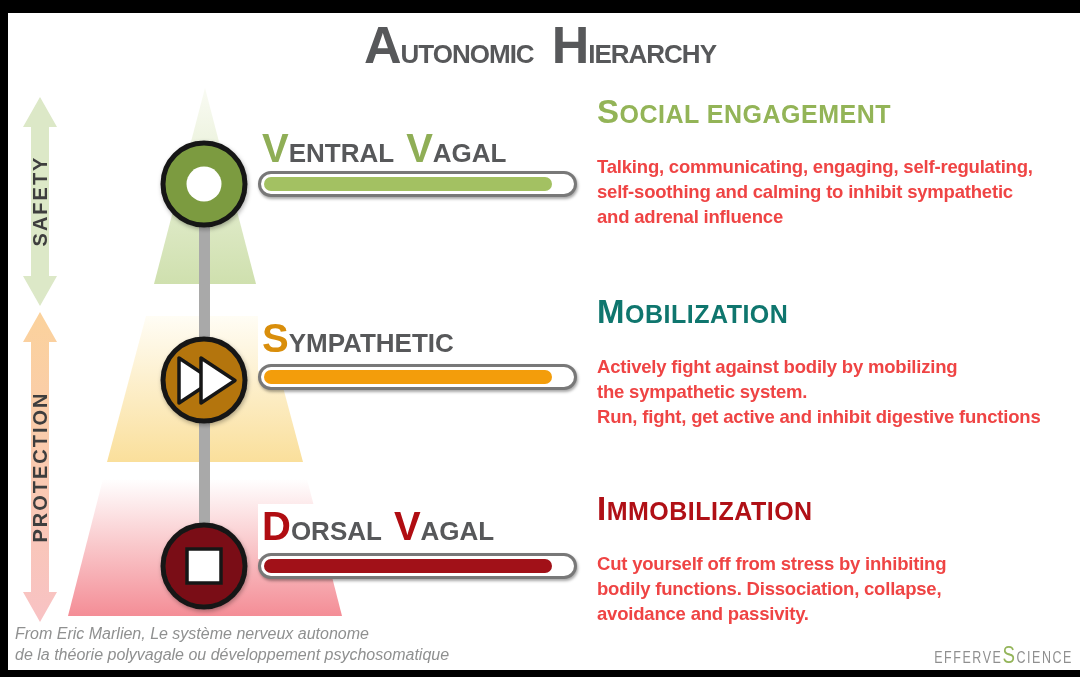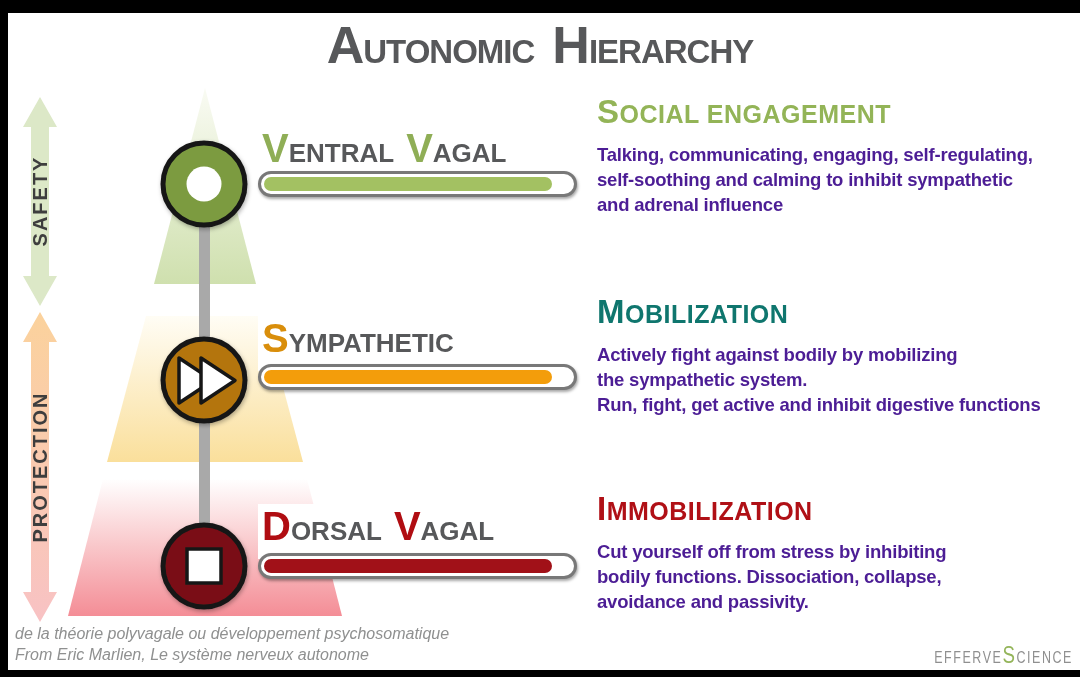--- a/index.html
+++ b/index.html
@@ -9,21 +9,21 @@
   }
   
   .bar-top{position:absolute;left:0;top:0;width:1080px;height:13px;background:#000;z-index:30;}
   .bar-left{position:absolute;left:0;top:0;width:8px;height:677px;background:#000;z-index:30;}
   .bar-bottom{position:absolute;left:0;top:670px;width:1080px;height:7px;background:#000;z-index:30;}
 
   
   .title{position:absolute;top:16px;left:0;width:100%;text-align:center;color:#57585a;
          font-weight:bold;letter-spacing:-1px;line-height:58px;white-space:nowrap;z-index:5;}
   .title .big{font-size:52px;}
-  .title .small{font-size:33px;}
+  .title .small{font-size:26px;}
   .title .w2{margin-left:18px;}
 
   
   .diagram{position:absolute;left:0;top:0;width:1080px;height:677px;z-index:1;}
   .diagram text{font-family:"Liberation Sans", sans-serif;font-weight:bold;fill:#3e3e3e;
                 font-size:20px;letter-spacing:2px;}
 
   
   .level-label{position:absolute;left:258px;background:#fff;padding:0 8px 2px 4px;
                white-space:nowrap;color:#57585a;font-weight:bold;line-height:44px;z-index:6;}
@@ -53,21 +53,21 @@
   .rb{position:absolute;left:597px;width:478px;z-index:5;}
   .rb-social{top:92px;}
   .rb-mobilization{top:292px;}
   .rb-immobilization{top:489px;}
   .rb-heading{font-weight:bold;line-height:40px;white-space:nowrap;letter-spacing:0.5px;}
   .rb-heading .init{font-size:33px;}
   .rb-heading .rest{font-size:25px;}
   .rb-social .rb-heading{color:#93b457;}
   .rb-mobilization .rb-heading{color:#0f766e;}
   .rb-immobilization .rb-heading{color:#b01016;}
-  .rb-body{margin-top:4px;color:#4c1d95;font-weight:bold;font-size:18.5px;line-height:25px;
+  .rb-body{margin-top:16px;color:#ef4444;font-weight:bold;font-size:18.5px;line-height:25px;
            letter-spacing:-0.2px;}
 
   
   .attribution{position:absolute;left:15px;top:623px;font-style:italic;color:#8f9090;
                font-size:16px;line-height:21px;z-index:6;white-space:nowrap;}
   .logo{position:absolute;right:7px;top:641px;color:#8f8f8f;white-space:nowrap;z-index:6;
         transform:scaleX(0.78);transform-origin:right center;letter-spacing:2px;}
   .logo .lg{font-size:16px;}
   .logo .lg-s{font-size:24px;color:#94b55a;}
 </style>
@@ -176,22 +176,22 @@
   <section class="rb rb-immobilization">
     <div class="rb-heading"><span class="init">I</span><span class="rest">MMOBILIZATION</span></div>
     <div class="rb-body">
       <div>Cut yourself off from stress by inhibiting</div>
       <div>bodily functions. Dissociation, collapse,</div>
       <div>avoidance and passivity.</div>
     </div>
   </section>
 
   <div class="attribution">
+    <div>From Eric Marlien, Le système nerveux autonome</div>
     <div>de la théorie polyvagale ou développement psychosomatique</div>
-    <div>From Eric Marlien, Le système nerveux autonome</div>
   </div>
   <div class="logo">
     <span class="lg">EFFERVE</span><span class="lg-s">S</span><span class="lg">CIENCE</span>
   </div>
 
   <div class="bar-top"></div>
   <div class="bar-left"></div>
   <div class="bar-bottom"></div>
 </div>
 

